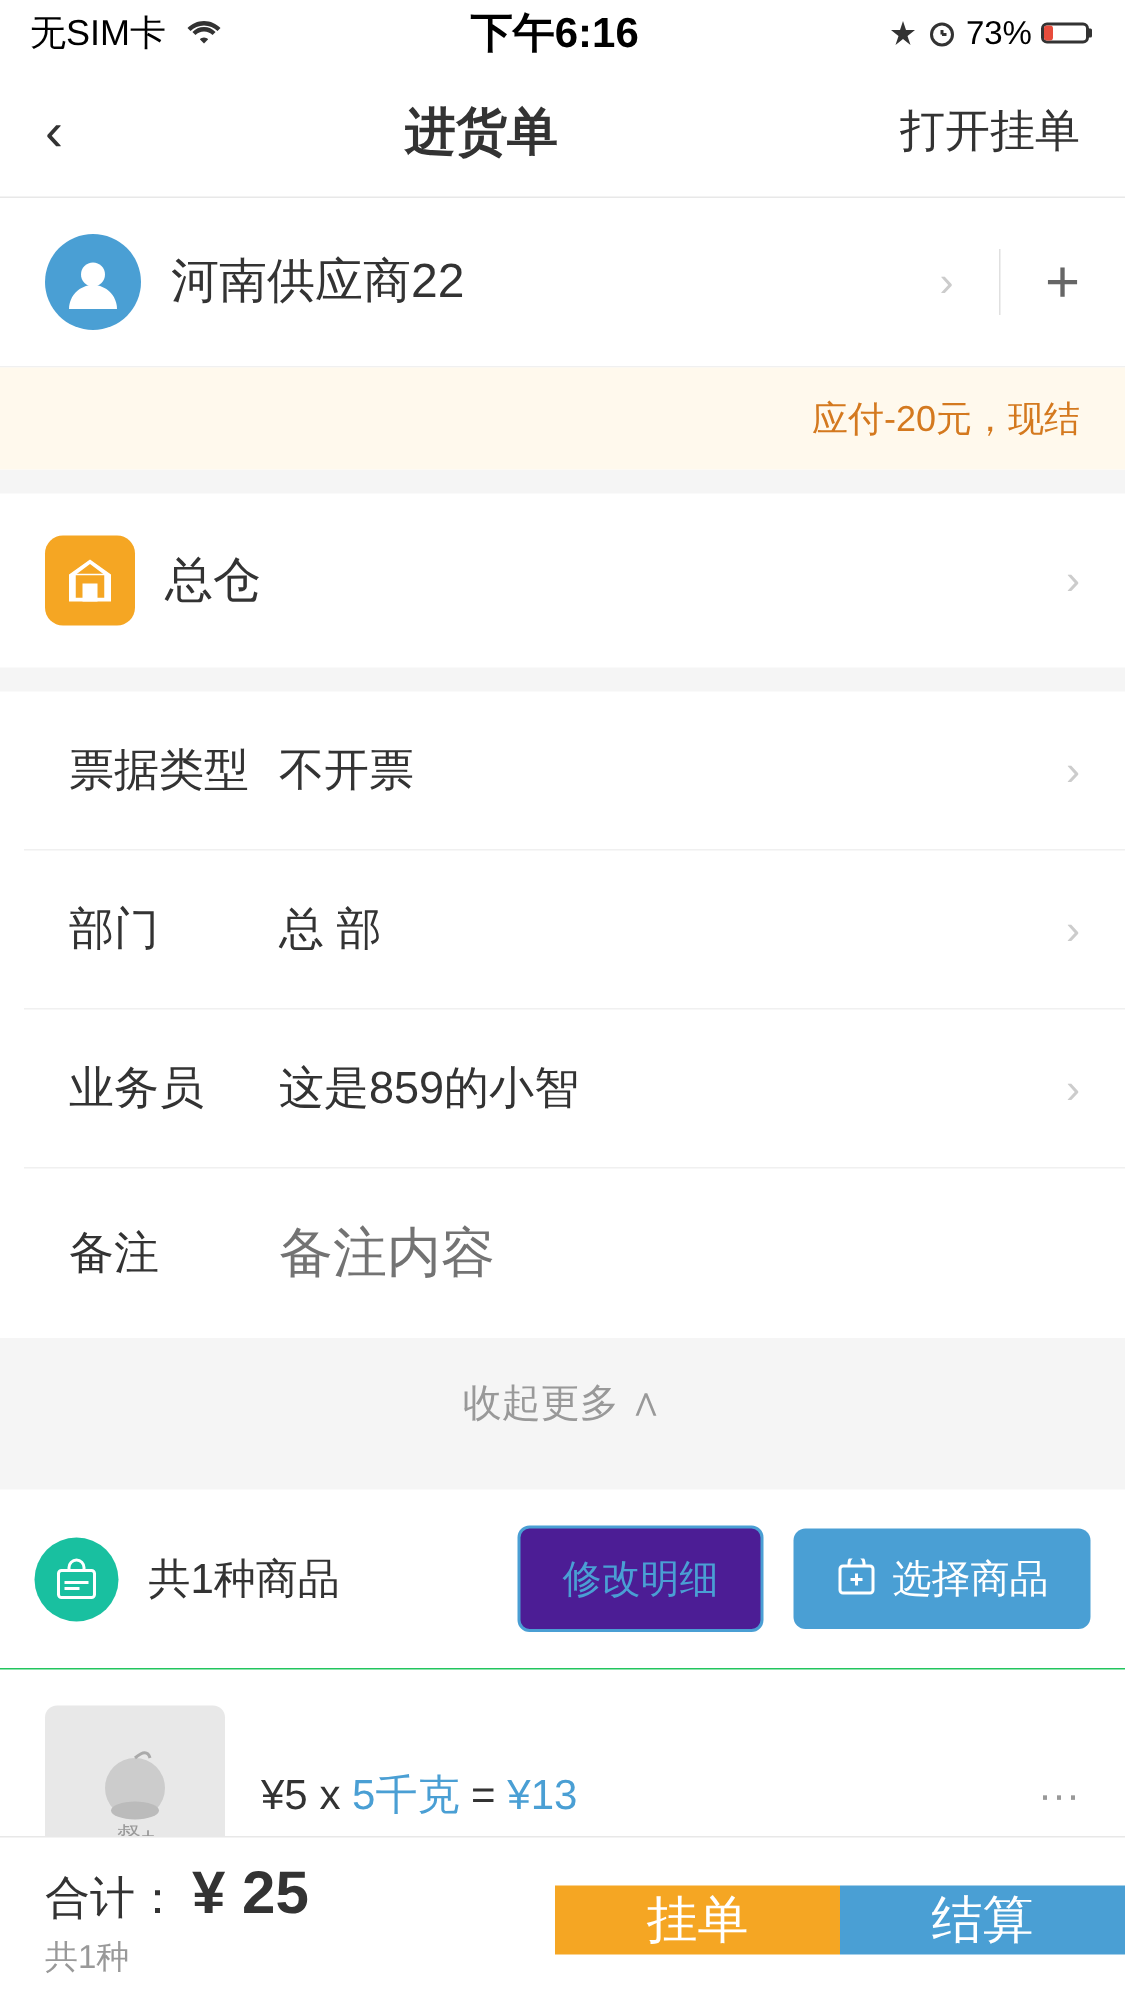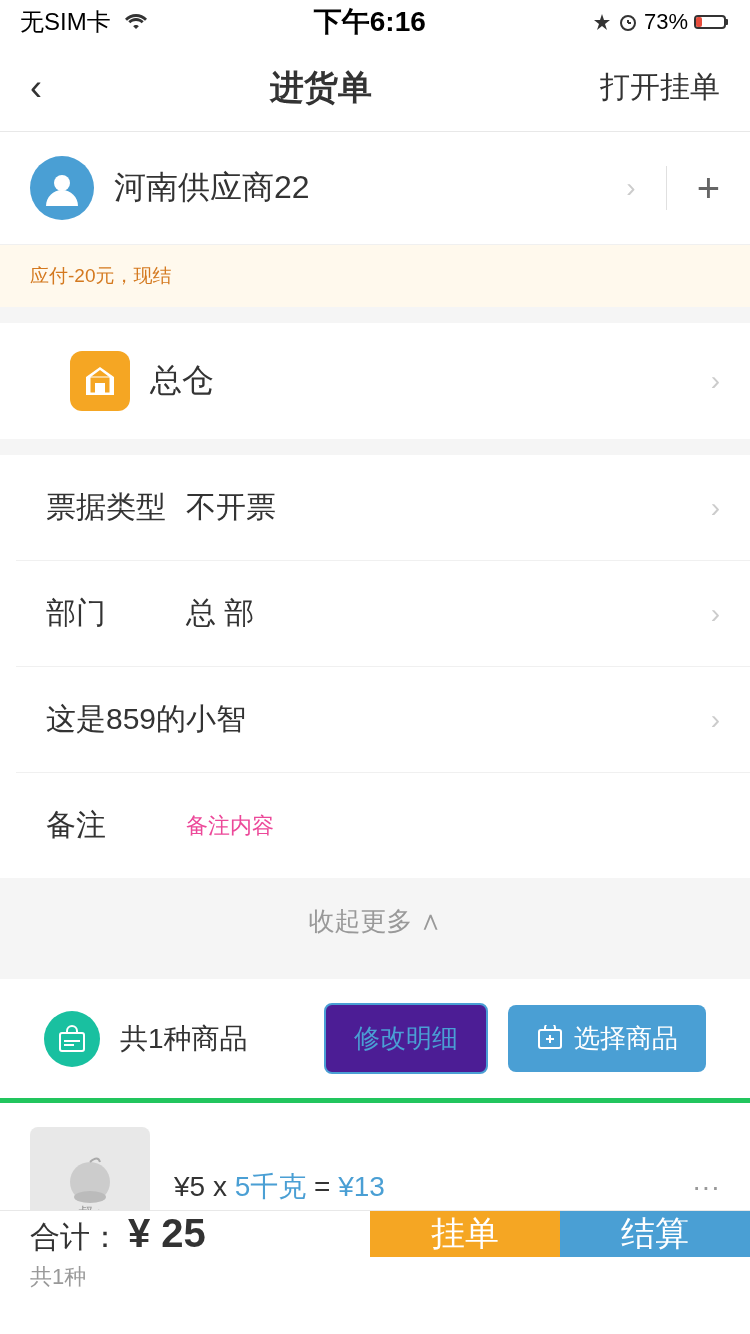--- a/index.html
+++ b/index.html
@@ -100,30 +100,30 @@
     .supplier-divider {
       width: 1px;
       height: 44px;
       background: #e0e0e0;
       margin-right: 30px;
     }
 
     .notice-bar {
       background: #fff9ed;
       padding: 18px 30px;
-      font-size: 19px;
+      font-size: 24px;
       color: #d4791f;
+      text-align: right;
     }
 
     
     .warehouse-section {
       background: #fff;
       margin-top: 16px;
       margin-bottom: 2px;
-      padding-left: 40px;
     }
     .warehouse-row {
       display: flex;
       align-items: center;
       padding: 28px 30px;
     }
     .warehouse-icon {
       width: 60px;
       height: 60px;
       border-radius: 12px;
@@ -164,22 +164,22 @@
       width: 140px;
       flex-shrink: 0;
     }
     .form-value {
       flex: 1;
       font-size: 30px;
       color: #333;
     }
     .form-placeholder {
       flex: 1;
-      font-size: 22px;
-      color: #ec4899;
+      font-size: 36px;
+      color: #737373;
     }
 
     
     .collapse-bar {
       background: #f5f5f5;
       text-align: center;
       padding: 24px;
       font-size: 26px;
       color: #999;
       cursor: pointer;
@@ -187,22 +187,22 @@
     }
 
     
     .products-section {
       background: #fff;
       margin-top: 16px;
     }
     .products-header {
       display: flex;
       align-items: center;
-      padding: 24px 44px;
-      border-bottom: 5px solid #22c55e;
+      padding: 24px 23px;
+      border-bottom: 1px solid #22c55e;
       gap: 20px;
     }
     .product-icon {
       width: 56px;
       height: 56px;
       border-radius: 50%;
       background: #19c0a0;
       display: flex;
       align-items: center;
       justify-content: center;
@@ -273,23 +273,23 @@
       font-size: 28px;
       cursor: pointer;
     }
 
     
     .bottom-bar {
       position: fixed;
       bottom: 0;
       left: 0;
       width: 750px;
-      height: 124px;
-      display: flex;
-      align-items: flex-start;
+      height: 110px;
+      display: flex;
+      align-items: center;
       background: #fff;
       border-top: 1px solid #e8e8e8;
     }
     .bottom-total {
       flex: 1;
       display: flex;
       flex-direction: column;
       justify-content: center;
       padding: 0 30px;
     }
@@ -407,20 +407,21 @@
       <span class="form-label">票据类型</span>
       <span class="form-value">不开票</span>
       <span class="chevron-right">›</span>
     </div>
     <div class="form-row">
       <span class="form-label">部门</span>
       <span class="form-value">总 部</span>
       <span class="chevron-right">›</span>
     </div>
     <div class="form-row">
+      <span class="form-label">业务员</span>
       <span class="form-value">这是859的小智</span>
       <span class="chevron-right">›</span>
     </div>
     <div class="form-row">
       <span class="form-label">备注</span>
       <span class="form-placeholder">备注内容</span>
     </div>
   </div>
 
   <div class="collapse-bar">收起更多 ∧</div>

